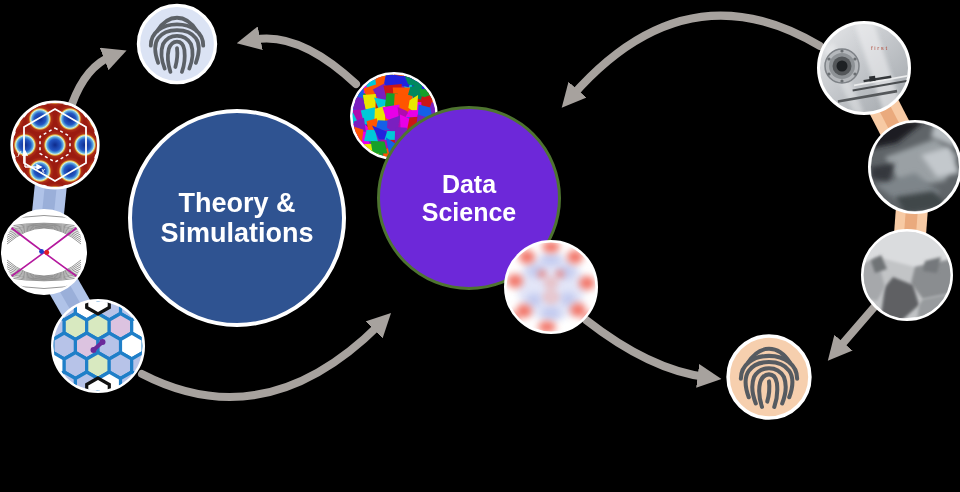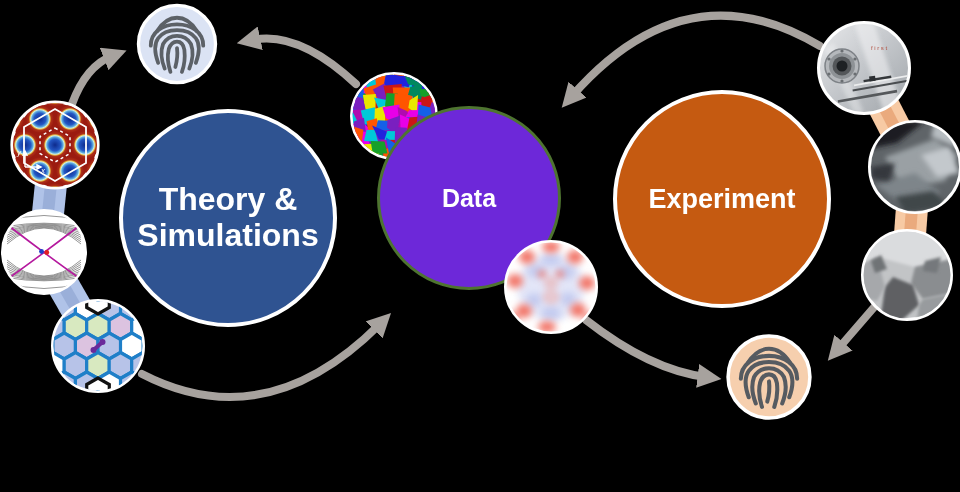--- a/index.html
+++ b/index.html
@@ -4,21 +4,21 @@
 <style>
   html,body{margin:0;padding:0;background:#000;}
   #stage{position:relative;width:960px;height:492px;background:#000;overflow:hidden;
          font-family:"Liberation Sans",sans-serif;}
   #stage svg{position:absolute;display:block;}
   .overlay{left:0;top:0;}
   .node{position:absolute;border-radius:50%;box-sizing:border-box;display:flex;flex-direction:column;
         align-items:center;justify-content:center;text-align:center;color:#fff;font-weight:bold;
         line-height:1.12;z-index:5;}
   .node span{display:block;}
-  #node-theory{left:119px;top:109px;width:218px;height:218px;background:#2F5391;border:4px solid #fff;font-size:32px;}
+  #node-theory{left:128px;top:109px;width:218px;height:218px;background:#2F5391;border:4px solid #fff;font-size:27px;}
   #node-data{left:377px;top:106px;width:184px;height:184px;background:#6d28d9;border:3px solid #4E7430;font-size:25px;}
   #node-experiment{left:613px;top:90px;width:218px;height:218px;background:#C55A11;border:4px solid #fff;font-size:27px;}
   .bubble{z-index:6;}
   .behind{z-index:3;}
   .wire{z-index:1;}
 </style>
 </head>
 <body>
 
 <div id="stage">
@@ -161,23 +161,21 @@
         <polygon points="14.11934966064028,25.90974638117931 25.107428480688217,21.550474926852843 22.83209561572042,40.03101341311401 18.242434207230076,40.591720915907864" fill="#00885E"></polygon>
       </g>
   </svg>
 
   <div class="node" id="node-theory">
     <span>Theory &amp;</span>
     <span>Simulations</span>
   </div>
   <div class="node" id="node-data">
     <span>Data</span>
-  </div>
-  <div class="node" id="node-experiment">
-    <span>Experiment</span>
+    <span>Science</span>
   </div>
 
   <svg class="bubble" style="left:136px;top:3px" width="82" height="82" viewBox="0 0 100 100">
     <circle cx="50" cy="50" r="47" fill="#DBE3F4" stroke="#fff" stroke-width="4"></circle>
     <g fill="none" stroke="#5C6167" stroke-width="4.6" stroke-linecap="round">
       <path d="M26 34 C33 23 41 18 50 18 C59 18 67 23 74 34"></path>
       <path d="M18 52 C18 36 32 26 50 26 C68 26 82 36 82 52"></path>
       <path d="M27 73 C23 62 22 50 27 43 C32 36 40 33 50 33 C60 33 68 36 73 43 C78 50 77 62 73 73"></path>
       <path d="M35 80 C31 70 30 58 33 50 C37 43 43 40 50 40 C57 40 63 43 67 50 C70 58 69 70 65 80"></path>
       <path d="M42 84 C39 75 38 64 40 56 C42 50 45 47 50 47 C55 47 58 51 59 57 C60 66 59 76 56 84"></path>

